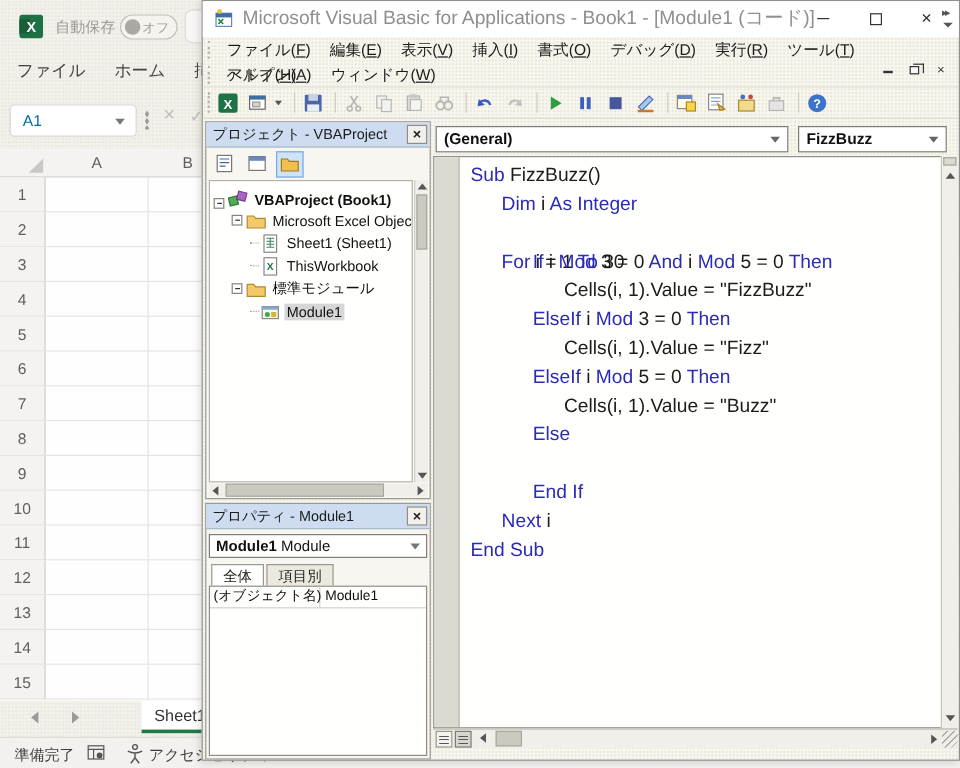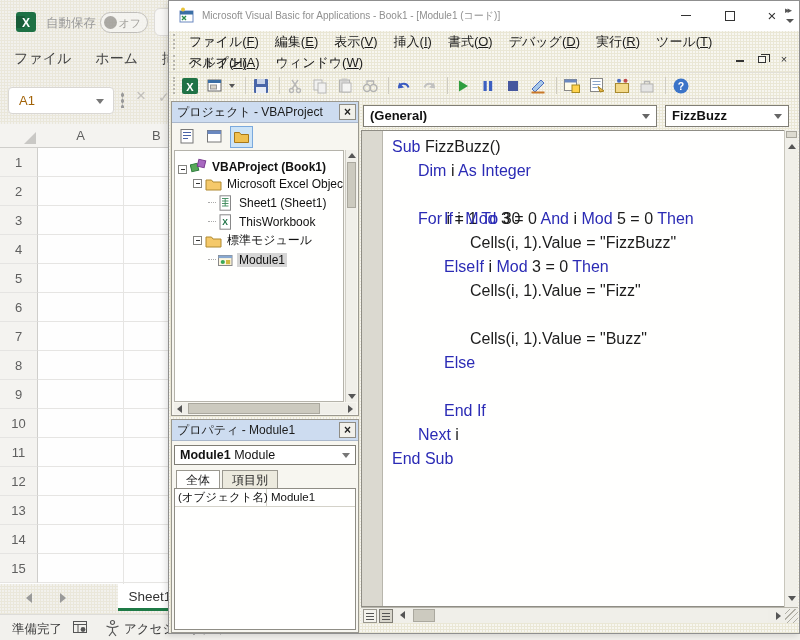--- a/index.html
+++ b/index.html
@@ -18,21 +18,21 @@
     border:1.5px solid #b5b3b0; border-radius:11px; opacity:.8; background:#f6f5f2; }
   .xl-toggle .knob { position:absolute; left:3px; top:2.5px; width:13px; height:13px;
     border-radius:50%; background:#9a9894; }
   .xl-toggle .lbl { position:absolute; right:6px; top:3px; font-size:11px; color:#8f8d8a; }
   .xl-frag { position:absolute; left:154px; top:8px; width:24px; height:28px;
     border:1px solid #dddbd8; border-radius:6px; background:#f8f7f5; }
   .xl-tabs { position:absolute; left:14px; top:50px; display:flex; gap:24px; }
   .xl-tab { font-size:14px; color:#444; cursor:default; }
   .xl-namerow { position:absolute; left:0; top:82px; width:800px; height:40px; }
   .xl-namebox { position:absolute; left:8px; top:5px; width:106px; height:27px; background:#fff;
-    border:1px solid #d9d7d4; border-radius:4px; font-size:13px; color:#a16207;
+    border:1px solid #d9d7d4; border-radius:4px; font-size:13px; color:#0369a1;
     line-height:26px; padding-left:10px; }
   .xl-namebox .chev { position:absolute; right:9px; top:11px; width:0; height:0;
     border-left:4px solid transparent; border-right:4px solid transparent; border-top:5px solid #777; }
   .xl-dots { position:absolute; left:121px; top:10px; width:3px; height:16px;
     background:radial-gradient(#9a9a9a 1.2px, transparent 1.3px); background-size:3px 6px; }
   .xl-cancel { position:absolute; left:136px; top:4px; font-size:17px; color:#c0bebb; }
   .xl-enter { position:absolute; left:158px; top:7px; font-size:14px; color:#c0bebb; }
   .xl-colheads { position:absolute; left:0; top:124px; width:168px; height:24px;
     background:#f4f3f0; border-bottom:1px solid #cfcecb; }
   .xl-selectall { position:absolute; left:24px; top:8px; width:0; height:0;
@@ -65,21 +65,21 @@
 
   
   .vba { position:absolute; left:168px; top:0; width:632px; height:634px;
     background:#f7f6f0;
     background-image:radial-gradient(rgba(205,195,150,.30) 1px, transparent 1.2px);
     background-size:3px 3px;
     border:1px solid #8f8f8f; box-shadow:-2px 2px 6px rgba(0,0,0,.12); }
   .vba-titlebar { position:absolute; left:0; top:0; width:100%; height:30px; background:#fff; }
   .vba-ticon { position:absolute; left:9px; top:6px; }
   .vba-title { position:absolute; left:33px; top:0; height:40px; line-height:30px;
-    font-size:10px; color:#8f8f8f; white-space:nowrap; }
+    font-size:16px; color:#8f8f8f; white-space:nowrap; }
   .winbtn { position:absolute; top:3px; width:34px; height:24px; text-align:center;
     color:#333; font-size:13px; line-height:24px; }
   .wb-min { right:96px; } .wb-max { right:52px; } .wb-close { right:10px; font-size:15px; }
   .wb-max .sq { display:inline-block; width:10px; height:10px; border:1px solid #333; margin-top:7px; }
   .wb-min .bar { display:inline-block; width:10px; height:1.5px; background:#333; margin-bottom:4px; }
 
   .vba-menubar { position:absolute; left:0; top:30px; width:100%; height:42px;
     border-bottom:1px solid #e2e0d8; }
   .menu-row { position:relative; height:21px; padding-left:12px; }
   .menu-row::before { content:""; position:absolute; left:4px; top:3px; bottom:3px;
@@ -571,20 +571,21 @@
 
     <div class="code-area" id="codeArea">
       <div class="code-margin"></div>
     <div class="code-line" style="top: 28px; left: 56px;"><span class="kw">Dim</span><span class="t"> i </span><span class="kw">As</span><span class="t"> </span><span class="kw">Integer</span></div>
         <div class="code-line" style="top: 4px; left: 30px;"><span class="kw">Sub</span><span class="t"> FizzBuzz()</span></div>
         <div class="code-line" style="top: 52px; left: 56px; margin-top: 24px;"><span class="kw">For</span><span class="t"> i = 1 </span><span class="kw">To</span><span class="t"> 30</span></div>
         <div class="code-line" style="top: 76px; left: 82px;"><span class="kw">If</span><span class="t"> i </span><span class="kw">Mod</span><span class="t"> 3 = 0 </span><span class="kw">And</span><span class="t"> i </span><span class="kw">Mod</span><span class="t"> 5 = 0 </span><span class="kw">Then</span></div>
         <div class="code-line" style="top: 100px; left: 108px;"><span class="t">Cells(i, 1).Value = "FizzBuzz"</span></div>
         <div class="code-line" style="top: 124px; left: 82px;"><span class="kw">ElseIf</span><span class="t"> i </span><span class="kw">Mod</span><span class="t"> 3 = 0 </span><span class="kw">Then</span></div>
         <div class="code-line" style="top: 148px; left: 108px;"><span class="t">Cells(i, 1).Value = "Fizz"</span></div>
+        <div class="code-line" style="top: 172px; left: 82px;"><span class="kw">ElseIf</span><span class="t"> i </span><span class="kw">Mod</span><span class="t"> 5 = 0 </span><span class="kw">Then</span></div>
         <div class="code-line" style="top: 196px; left: 108px;"><span class="t">Cells(i, 1).Value = "Buzz"</span></div>
         <div class="code-line" style="top: 220px; left: 82px;"><span class="kw">Else</span></div>
         <div class="code-line" style="top: 268px; left: 82px;"><span class="kw">End If</span></div>
         <div class="code-line" style="top: 292px; left: 56px;"><span class="kw">Next</span><span class="t"> i</span></div>
         <div class="code-line" style="top: 316px; left: 30px;"><span class="kw">End Sub</span></div>
       </div>
 
     <div class="cw-vscroll">
       <span class="cw-split"></span>
       <span class="cw-up">

